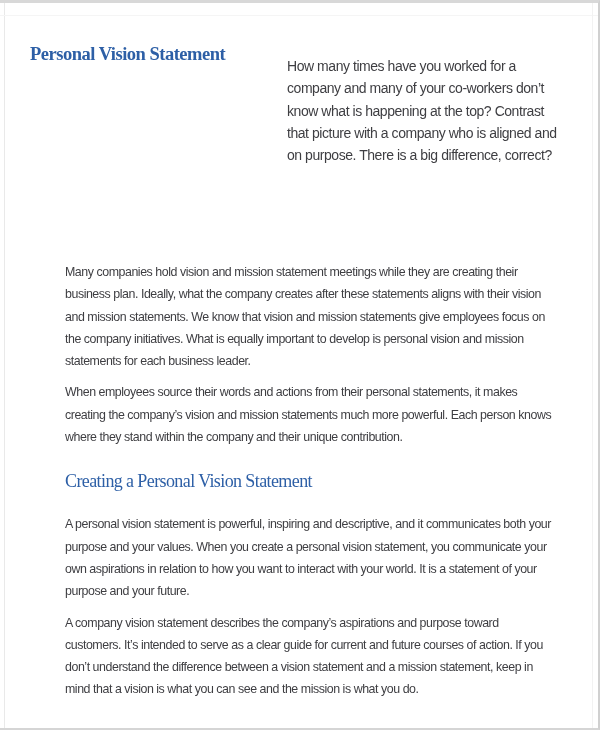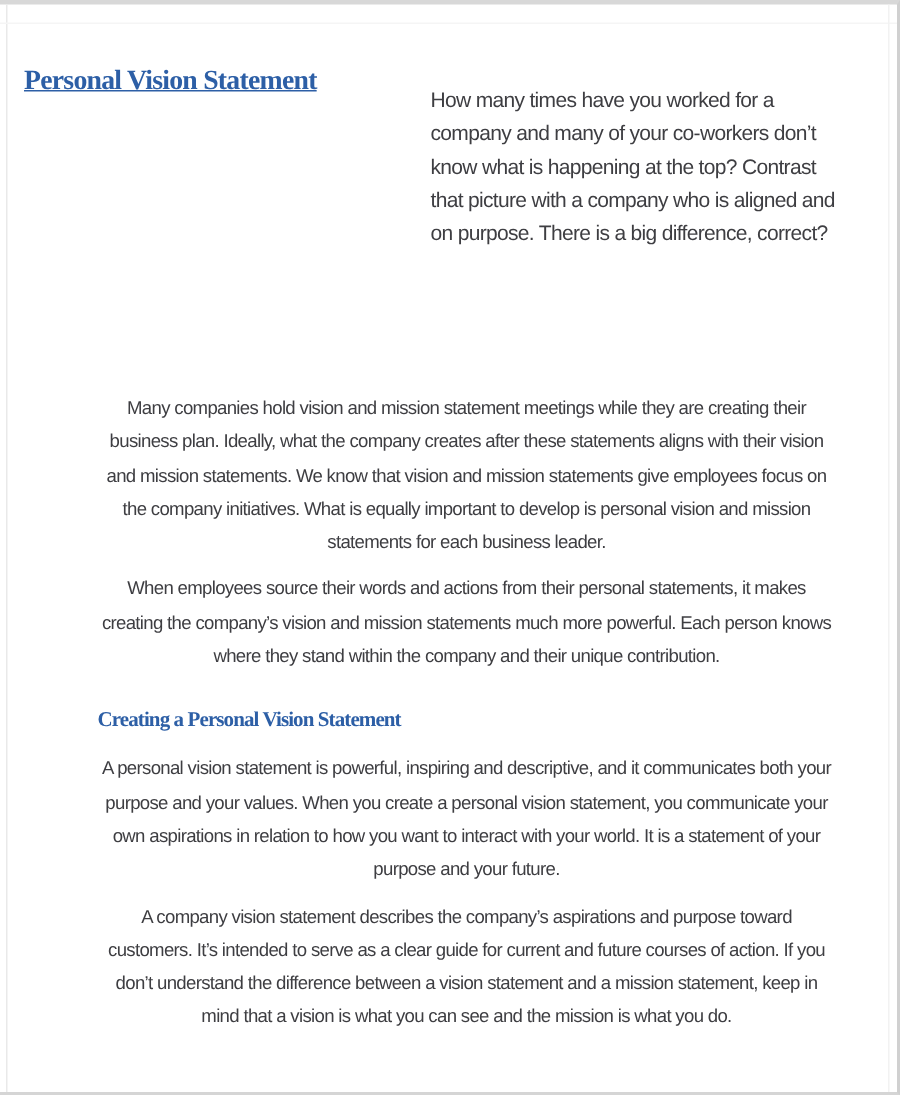--- a/index.html
+++ b/index.html
@@ -39,30 +39,29 @@
   .edge-right-faint-line {
     position: absolute;
     right: 5px;
     top: 0;
     bottom: 0;
     width: 1px;
     background: #f2f2f2;
   }
   .doc-title {
     position: absolute;
-    left: 16px;
+    left: 30px;
     top: 41px;
     margin: 0;
     font-family: "Liberation Serif", serif;
     font-weight: bold;
     font-size: 18.5px;
     line-height: 21px;
     letter-spacing: -0.5px;
     color: var(--heading-blue, #2d5fa6);
-    text-decoration: underline;
   }
   .intro-column {
     position: absolute;
     left: 287px;
     top: 52px;
     width: 272px;
     font-size: 14px;
     line-height: 22.3px;
     letter-spacing: -0.45px;
   }
@@ -73,27 +72,26 @@
     position: absolute;
     left: 65px;
     top: 258px;
     width: 492px;
     font-size: 12.4px;
     line-height: 22.3px;
     letter-spacing: -0.45px;
   }
   .main-column p {
     margin: 0 0 9px 0;
-    text-align: center;
   }
   .section-heading {
-    margin: 21px 0 8px 0;
+    margin: 21px 0 20px 0;
     font-family: "Liberation Serif", serif;
-    font-weight: bold;
-    font-size: 14px;
+    font-weight: normal;
+    font-size: 18px;
     line-height: 24px;
     letter-spacing: -0.6px;
     color: var(--heading-blue, #2d5fa6);
   }
 </style>
 </head>
 <body>
 
 <div class="page">
 

